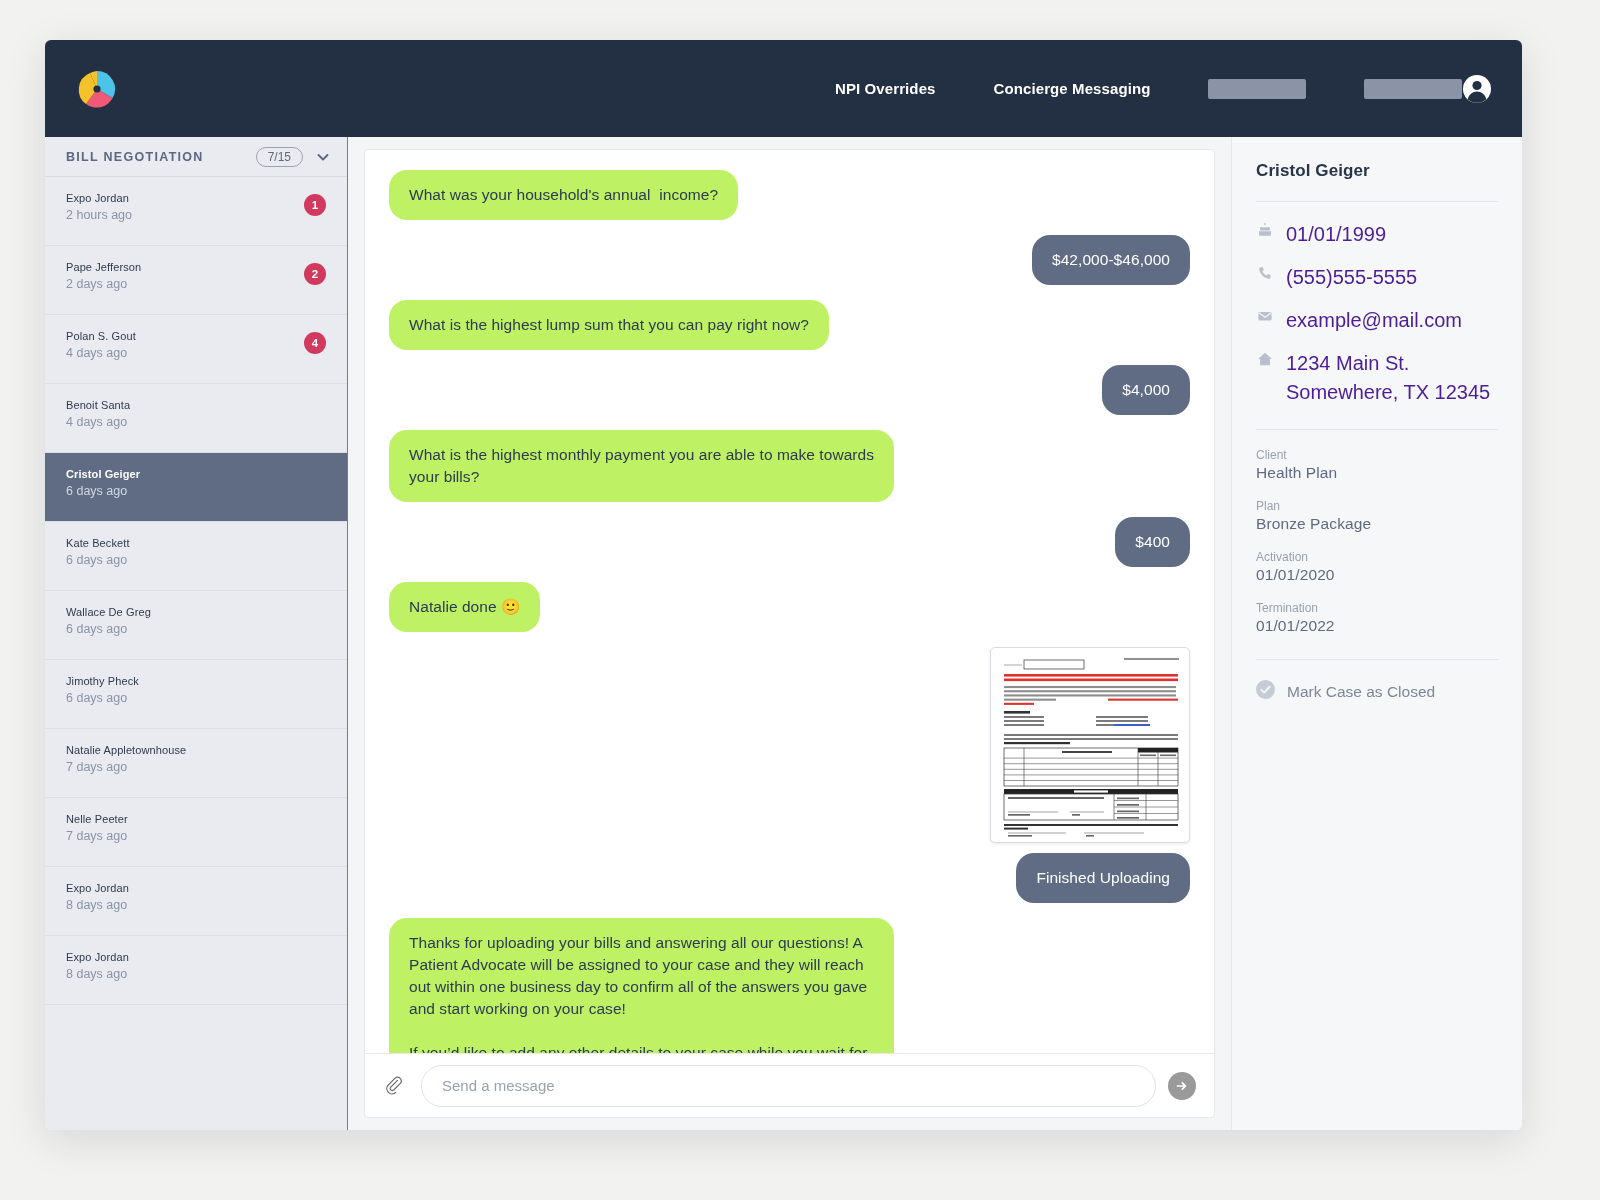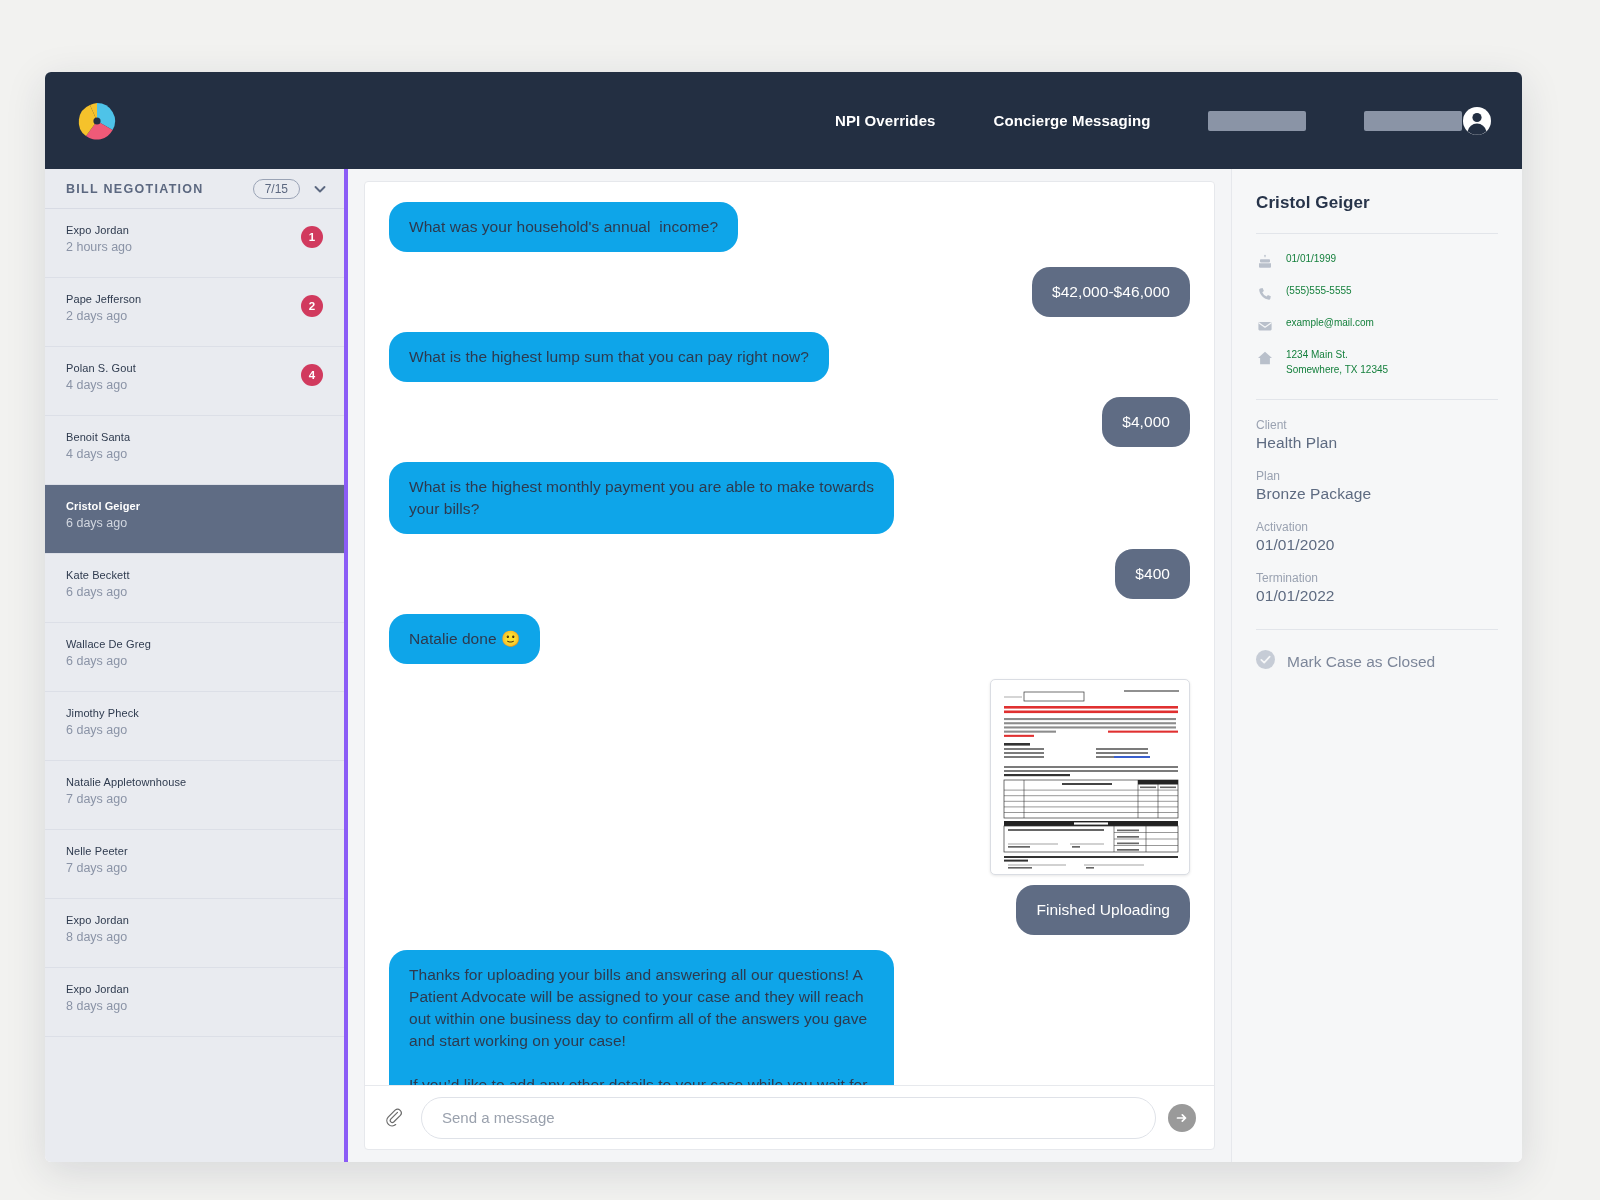--- a/index.html
+++ b/index.html
@@ -17,21 +17,20 @@
     left: 45px;
     top: 40px;
     width: 1477px;
     height: 1090px;
     background: #ffffff;
     border-radius: 6px;
     box-shadow: 0 10px 40px rgba(30,40,60,0.13);
     overflow: hidden;
     display: flex;
     flex-direction: column;
-    margin-top: 32px;
   }
 
   
   .topnav {
     height: 97px;
     background: #232f42;
     display: flex;
     align-items: center;
     flex: 0 0 auto;
     position: relative;
@@ -75,21 +74,21 @@
   }
 
   
   .body-row { flex: 1 1 auto; display: flex; min-height: 0; }
 
   
   .sidebar {
     width: 303px;
     flex: 0 0 303px;
     background: #e9ebf0;
-    border-right: 4px solid #8b5cf6;
+    border-right: 1px solid #8b5cf6;
     display: flex;
     flex-direction: column;
     overflow: hidden;
     justify-content: space-between;
   }
   .sidebar-header {
     height: 40px;
     display: flex;
     align-items: center;
     padding: 0 16px 0 21px;
@@ -180,21 +179,21 @@
 
   .bubble {
     max-width: 505px;
     padding: 14px 20px;
     border-radius: 18px;
     font-size: 15.5px;
     line-height: 1.42;
     letter-spacing: 0.05px;
     white-space: pre-wrap;
   }
-  .bubble.in { background: #0ea5e9; color: #2d3a4f; }
+  .bubble.in { background: #bef264; color: #2d3a4f; }
   .bubble.out { background: #5f6c84; color: #ffffff; }
 
   .doc-row { display: flex; justify-content: flex-end; margin-bottom: 10px; }
   .doc-thumb {
     width: 200px;
     height: 196px;
     background: #ffffff;
     border: 1px solid #dadde3;
     border-radius: 5px;
     box-shadow: 0 1px 3px rgba(0,0,0,0.10);
@@ -246,21 +245,21 @@
     border-left: 1px solid #e6e8ec;
     display: flex;
     flex-direction: column;
   }
   .info-head { padding: 24px 24px 20px 24px; }
   .info-name { font-size: 17px; font-weight: bold; color: #27344a; letter-spacing: 0.1px; }
   .info-sep { height: 1px; background: #e2e5ea; margin: 0 24px; }
   .contact-block { padding: 18px 24px 22px 24px; display: flex; flex-direction: column; gap: 14px; }
   .contact-row { display: flex; align-items: flex-start; gap: 13px; }
   .contact-icon { width: 17px; flex: 0 0 17px; display: flex; justify-content: center; padding-top: 2px; }
-  .contact-text { font-size: 10px; color: #15803d; line-height: 1.45; }
+  .contact-text { font-size: 20px; color: #4c1d95; line-height: 1.45; }
   .meta-block { padding: 18px 24px 24px 24px; display: flex; flex-direction: column; gap: 17px; }
   .meta-label { font-size: 12px; color: #9aa2b1; margin-bottom: 2px; }
   .meta-value { font-size: 15.5px; color: #5e6b81; letter-spacing: 0.1px; }
   .action-block { padding: 20px 24px; }
   .action-row { display: flex; align-items: center; gap: 12px; cursor: pointer; }
   .action-text { font-size: 15.5px; color: #7d879a; }
 </style>
 </head>
 <body>
 

